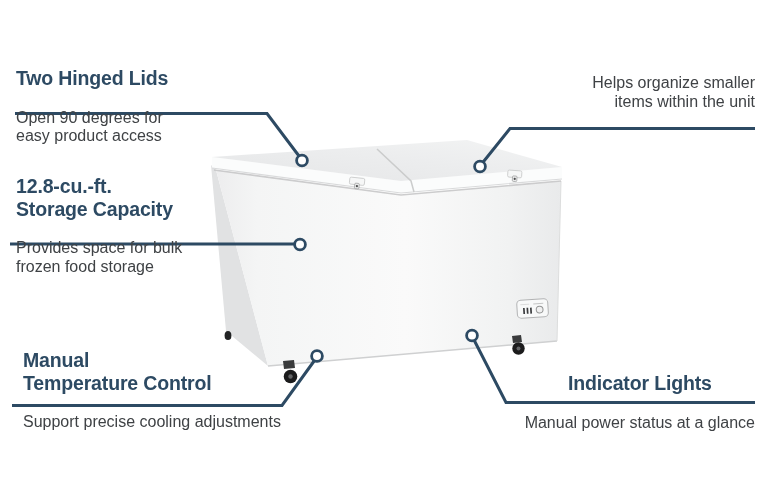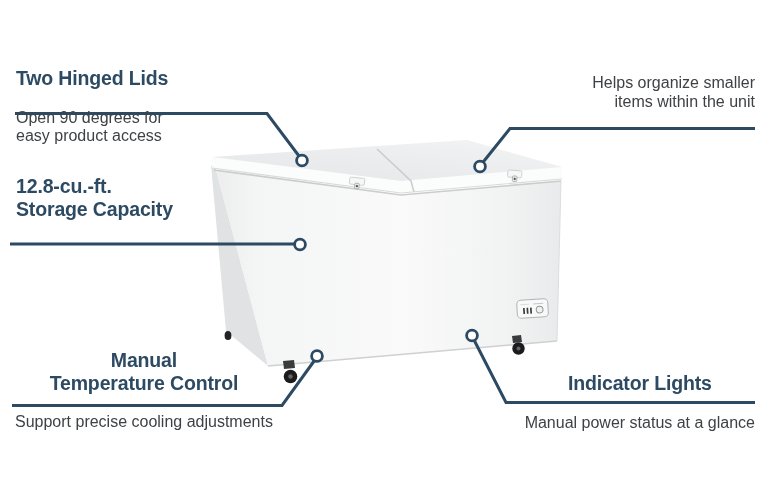--- a/index.html
+++ b/index.html
@@ -16,21 +16,21 @@
   .callout .title{
     font-weight:bold;font-size:19.5px;line-height:22.5px;
     color:var(--accent-navy);letter-spacing:-0.15px;
   }
   .callout .desc{
     font-size:16px;line-height:18.5px;color:var(--body-text);margin-top:1px;
   }
   .c1{left:16px;top:49px;}
   .c2{right:15px;top:55px;text-align:right;}
   .c3{left:16px;top:157px;}
-  .c4{left:15px;top:331px;text-align:center;}
+  .c4{left:23px;top:331px;}
   .c5{right:15px;top:354px;text-align:center;}
   .lead{stroke:var(--accent-navy);stroke-width:3;fill:none;}
   .dot{fill:#ffffff;stroke:var(--accent-navy);stroke-width:2.8;}
 </style>
 </head>
 <body>
 
 <svg id="scene" width="770" height="500" viewBox="0 0 770 500">
   <defs>
     <linearGradient id="gTop" x1="0" y1="1" x2="1" y2="0">
@@ -118,20 +118,22 @@
 </div>
 
 <div class="callout c2">
   <div class="desc">Helps organize smaller
 items within the unit</div>
 </div>
 
 <div class="callout c3">
   <div class="title">12.8-cu.-ft.
 Storage Capacity</div>
+  <div class="desc">Provides space for bulk
+frozen food storage</div>
 </div>
 
 <div class="callout c4">
   <div class="title">Manual
 Temperature Control</div>
   <div class="desc">Support precise cooling adjustments</div>
 </div>
 
 <div class="callout c5">
   <div class="title">Indicator Lights</div>

